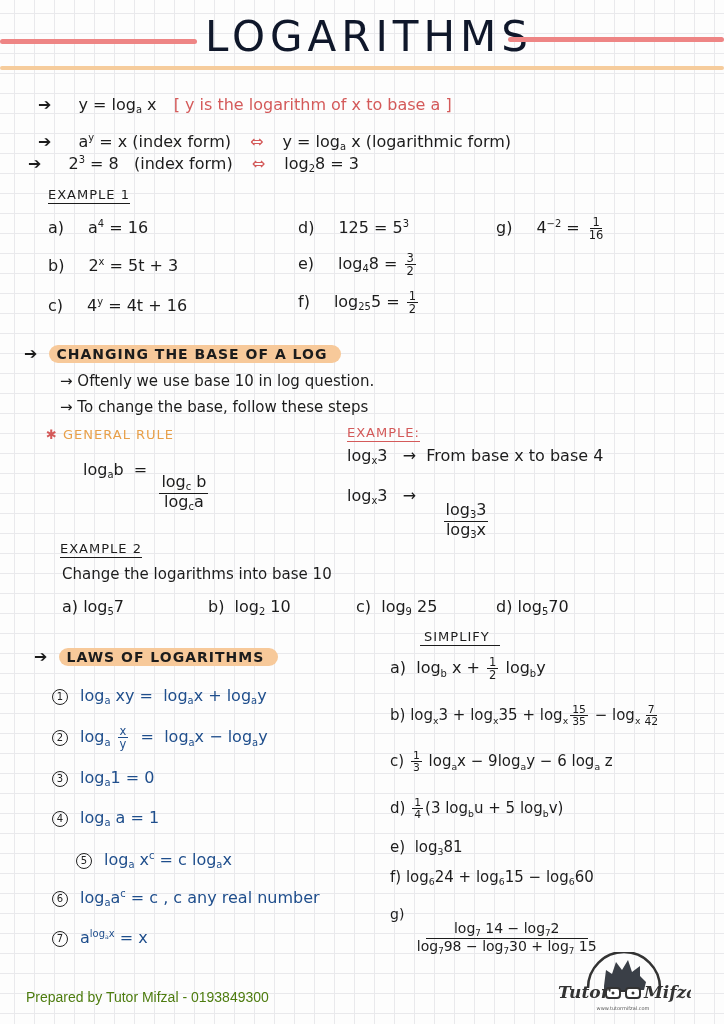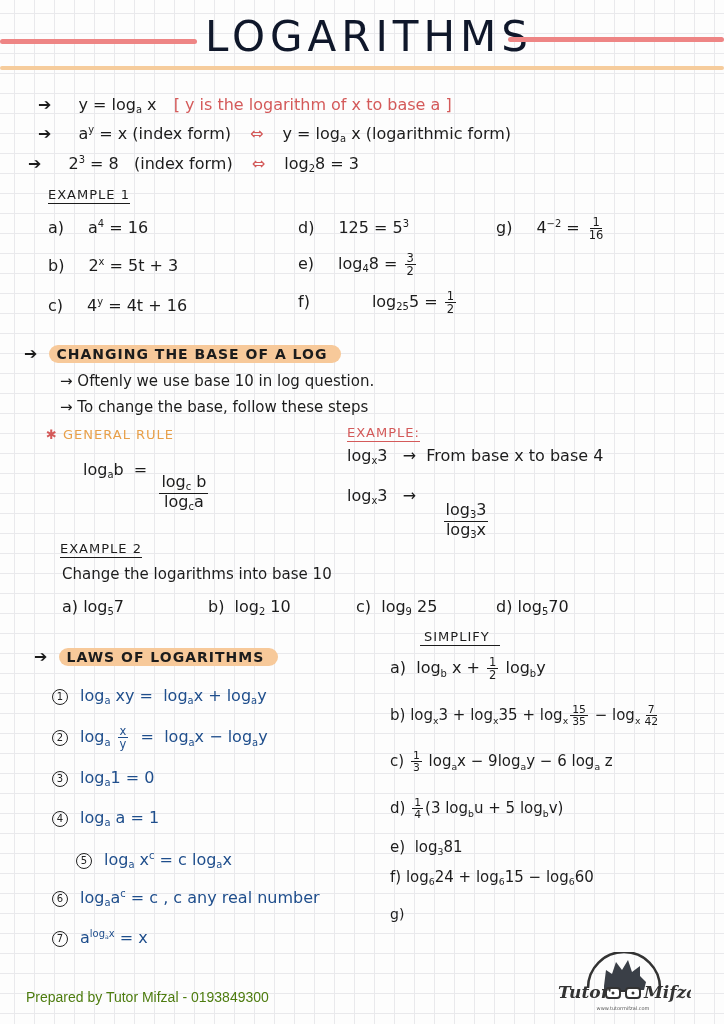--- a/index.html
+++ b/index.html
@@ -54,21 +54,21 @@
 <div class="rule red" style="left:0; top:39px; width:197px;"></div>
 <div class="abs title">LOGARITHMS</div>
 <div class="rule red" style="left:508px; top:37px; width:216px;"></div>
 <div class="rule orange" style="left:0; top:66px; width:724px;"></div>
 
 <div class="abs math" style="left:38px; top:95px;">
   <span class="arrow">➔</span>
   <span style="margin-left:22px;">y = log<sub>a</sub> x</span>
   <span class="red" style="margin-left:12px;">[ y is the logarithm of x to base a ]</span>
 </div>
-<div class="abs math" style="left:38px; top:124px;text-align:right;">
+<div class="abs math" style="left:38px; top:132px;text-align:right;">
   <span class="arrow">➔</span>
   <span style="margin-left:22px;">a<sup>y</sup> = x (index form)</span>
   <span class="red" style="margin:0 14px;">⇔</span>
   <span>y = log<sub>a</sub> x (logarithmic form)</span>
 </div>
 <div class="abs math" style="left:28px; top:154px;">
   <span class="arrow">➔</span>
   <span style="margin-left:22px;">2<sup>3</sup> = 8 &nbsp;&nbsp;(index form)</span>
   <span class="red" style="margin:0 14px;">⇔</span>
   <span>log<sub>2</sub>8 = 3</span>
@@ -88,21 +88,21 @@
 <div class="abs math" style="left:298px; top:218px;">
   <span>d)</span><span style="margin-left:24px;">125 = 5<sup>3</sup></span>
 </div>
 <div class="abs math" style="left:298px; top:252px;">
   <span>e)</span><span style="margin-left:24px;">log<sub>4</sub>8 = <span class="frac small">
         <span class="num">3</span>
         <span class="den">2</span>
       </span></span>
 </div>
 <div class="abs math" style="left:298px; top:290px;">
-  <span>f)</span><span style="margin-left:24px;padding-left:38px;">log<sub>25</sub>5 = <span class="frac small">
+  <span>f)</span><span style="margin-left:24px;">log<sub>25</sub>5 = <span class="frac small">
         <span class="num">1</span>
         <span class="den">2</span>
       </span></span>
 </div>
 <div class="abs math" style="left:496px; top:216px;">
   <span>g)</span><span style="margin-left:24px;margin-top:8px;">4<sup>−2</sup> = <span class="frac small">
         <span class="num">1</span>
         <span class="den">16</span>
       </span></span>
 </div>
@@ -206,20 +206,24 @@
     </span>(3 log<sub>b</sub>u + 5 log<sub>b</sub>v)
 </div>
 <div class="abs math" style="left:390px; top:838px; font-size:15px;">
   <span>e)</span> &nbsp;log<sub>3</sub>81
 </div>
 <div class="abs math" style="left:390px; top:868px; font-size:15px;">
   <span>f)</span> log<sub>6</sub>24 + log<sub>6</sub>15 − log<sub>6</sub>60
 </div>
 <div class="abs math" style="left:390px; top:906px; font-size:14px;">
   <span>g)</span>
+  <span class="frac" style="vertical-align:-14px; margin-left:6px;">
+    <span class="num" style="padding:0 28px;">log<sub>7</sub> 14 − log<sub>7</sub>2</span>
+    <span class="den">log<sub>7</sub>98 − log<sub>7</sub>30 + log<sub>7</sub> 15</span>
+  </span>
 </div>
 
 <div class="abs footer">Prepared by Tutor Mifzal - 0193849300</div>
 <div class="abs logo">
   <svg width="135" height="64" viewBox="0 0 135 64">
     <path d="M32 36 A36 36 0 0 1 104 36" fill="none" stroke="#333" stroke-width="2.5"></path>
     <path d="M48 34 L50 18 L56 22 L60 10 L66 18 L72 8 L76 20 L84 14 L84 24 L90 30 L88 38 L48 38 Z" fill="#3a3f47"></path>
     <rect x="50" y="36" width="14" height="10" rx="3" fill="#fff" stroke="#333" stroke-width="2"></rect>
     <rect x="70" y="36" width="14" height="10" rx="3" fill="#fff" stroke="#333" stroke-width="2"></rect>
     <line x1="64" y1="39" x2="70" y2="39" stroke="#333" stroke-width="2"></line>

